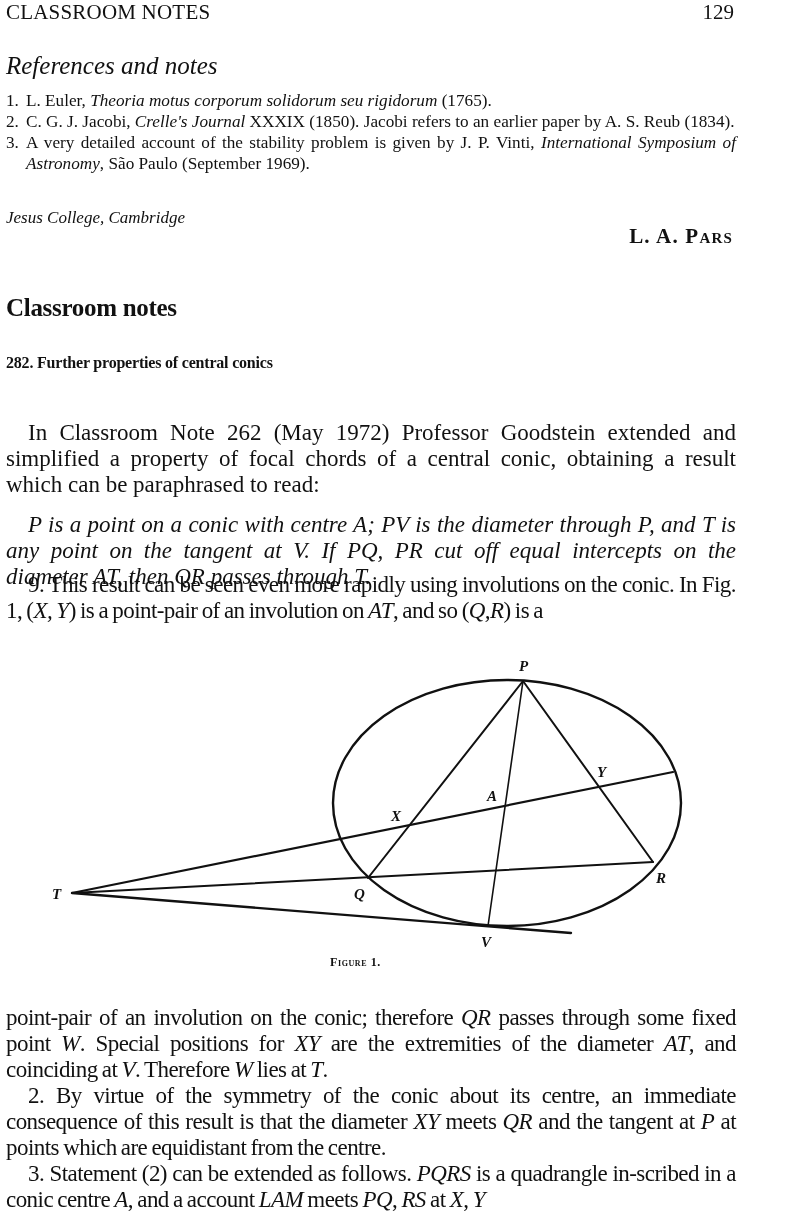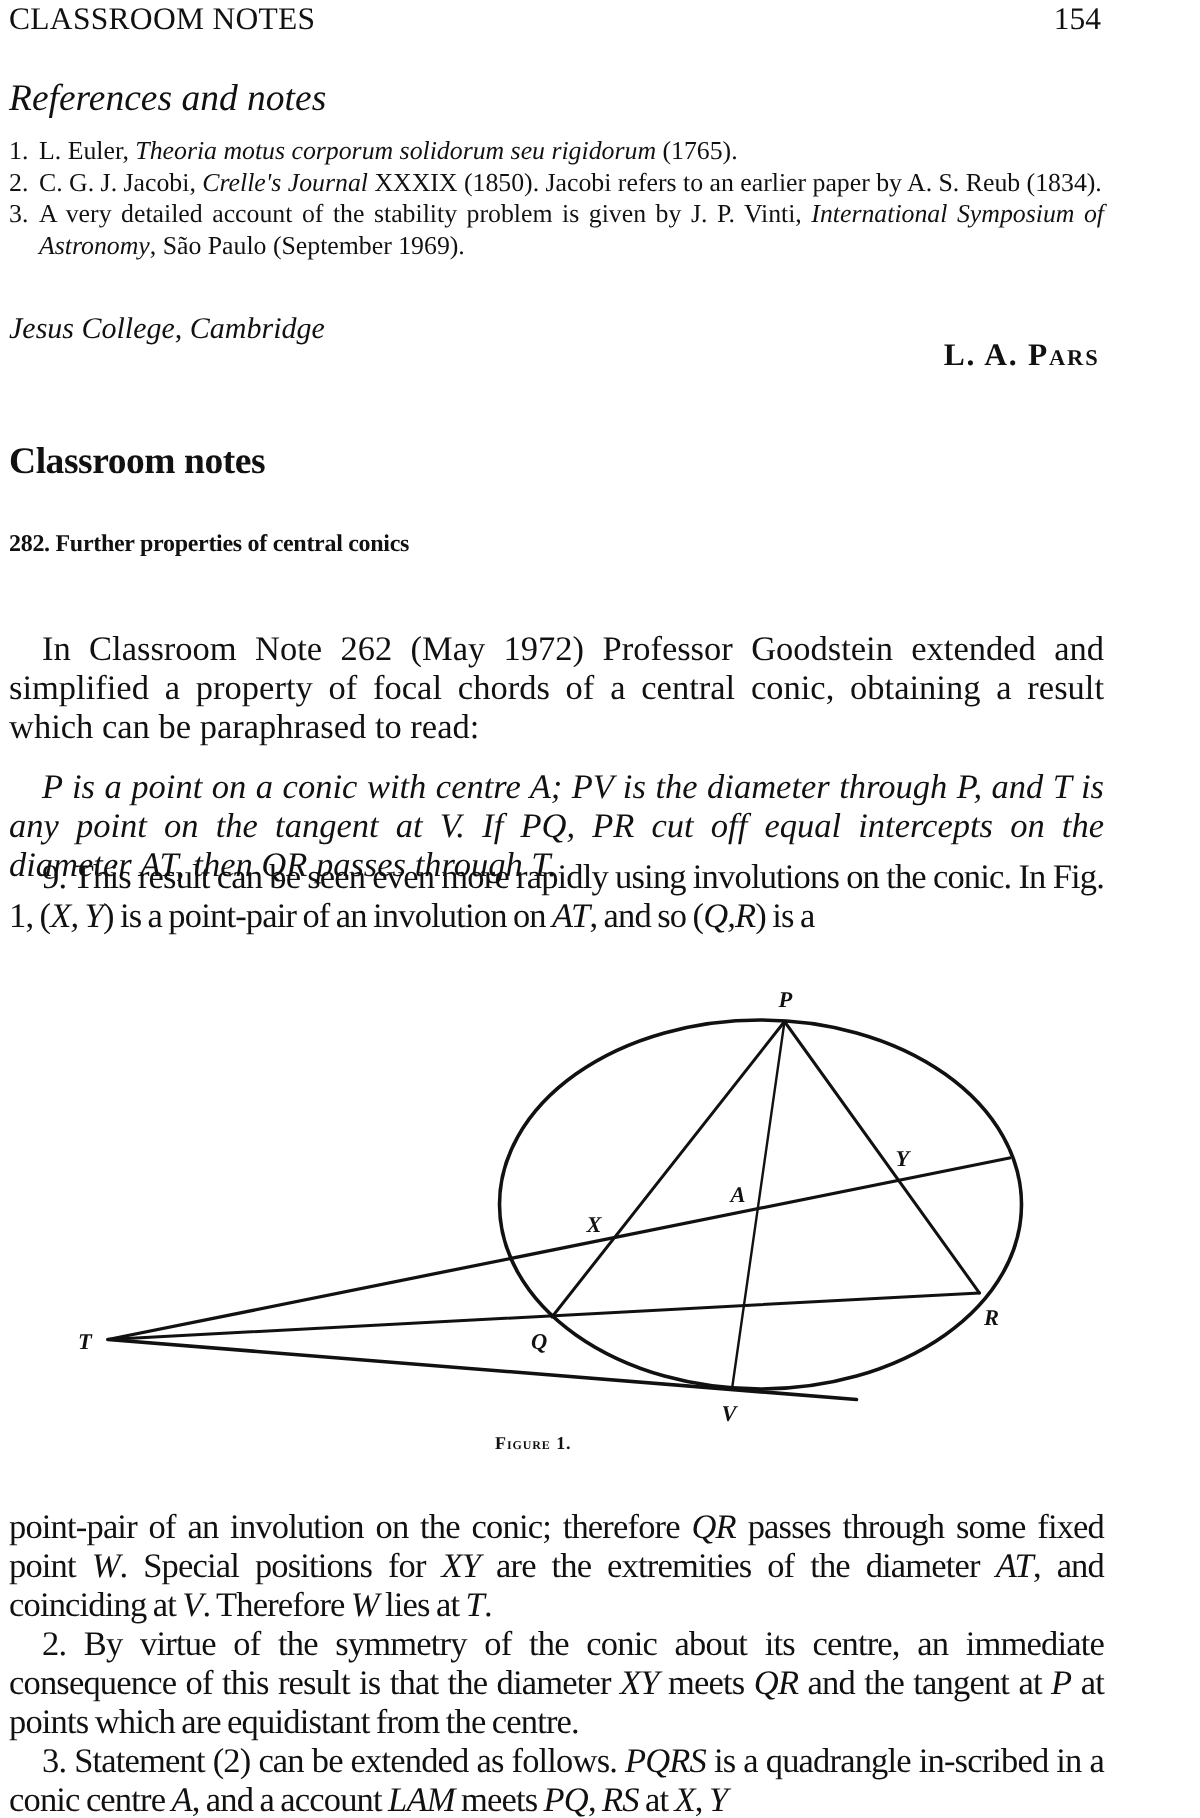--- a/index.html
+++ b/index.html
@@ -12,21 +12,21 @@
   .running-head {
     left: 6px; top: 0px; font-size: 21px; letter-spacing: 0.2px;
   }
   .page-num { right: 66px; top: 0px; font-size: 21px; }
   .ref-title { left: 6px; top: 52px; font-size: 25px; font-style: italic; }
   .refs { left: 6px; top: 90px; width: 730px; font-size: 17.2px; line-height: 21px; }
   .ref-item { display: flex; }
   .ref-num { width: 20px; flex: none; }
   .ref-text { flex: 1; text-align: justify; }
   .ref-text i { font-style: italic; }
-  .affil { left: 6px; top: 208px; font-size: 20px; font-style: italic; }
+  .affil { left: 6px; top: 208px; font-size: 17px; font-style: italic; }
   .author { right: 67px; top: 224px; font-size: 21px; letter-spacing: 1.2px; font-variant: small-caps; font-weight: bold; }
   .section-title { left: 6px; top: 294px; font-size: 25px; font-weight: bold; letter-spacing: -0.3px; }
   .note-title { left: 6px; top: 354px; font-size: 16px; font-weight: bold; letter-spacing: -0.2px; }
   .para {
     left: 6px; width: 730px; font-size: 23px; line-height: 26px; text-align: justify;
     text-align-last: left;
   }
   .para.indent { text-indent: 22px; }
   .para i { font-style: italic; }
   .p1 { top: 420px; }
@@ -37,21 +37,21 @@
   .p5 { top: 1161px; }
   .tight { letter-spacing: -0.55px; word-spacing: -1px; }
   .figure { left: 0; top: 640px; width: 800px; height: 340px; }
   .fig-caption { left: 330px; top: 955px; font-size: 12px; font-variant: small-caps; font-weight: bold; letter-spacing: 0.6px; }
   svg text { font-family: "Liberation Serif", serif; font-style: italic; font-weight: bold; font-size: 15px; fill: #111; }
 </style>
 </head>
 <body>
 
 <div class="abs running-head">CLASSROOM NOTES</div>
-<div class="abs page-num">154</div>
+<div class="abs page-num">129</div>
 
 <div class="abs ref-title">References and notes</div>
 
 <div class="abs refs">
   <div class="ref-item">
     <span class="ref-num">1.</span>
     <span class="ref-text"><span>L. Euler, </span><i>Theoria motus corporum solidorum seu rigidorum</i><span> (1765).</span></span>
   </div>
   <div class="ref-item">
     <span class="ref-num">2.</span>

